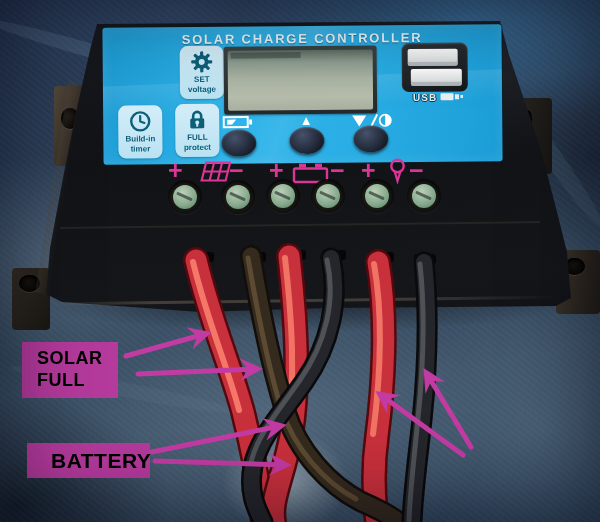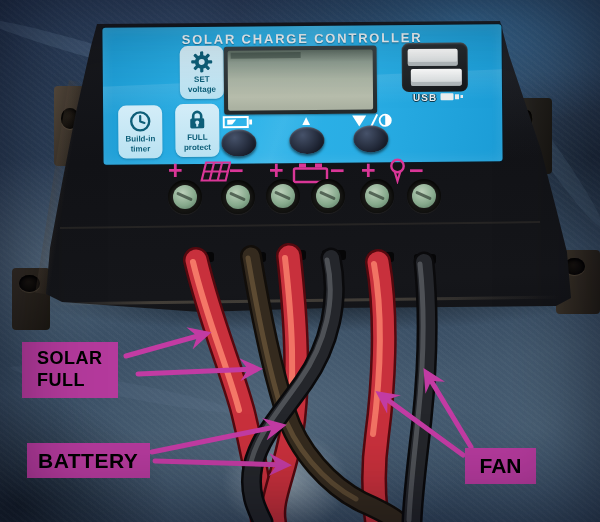--- a/index.html
+++ b/index.html
@@ -103,21 +103,21 @@
   .screw-inner::after{content:"";position:absolute;left:3px;top:10px;width:17px;height:3px;
     background:rgba(55,70,58,.75);transform:rotate(24deg);border-radius:2px;}
   .slot{position:absolute;height:10px;border-radius:3px;background:#060607;}
 
   svg.layer{position:absolute;left:0;top:0;pointer-events:none;}
 
   
   .anno{position:absolute;background:#b43a9c;color:#000000;font-weight:bold;
     display:flex;flex-direction:column;justify-content:center;box-sizing:border-box;}
   .anno-solar{left:22px;top:342px;width:96px;height:56px;font-size:18px;line-height:1.2;padding-left:15px;letter-spacing:.5px;}
-  .anno-battery{left:27px;top:443px;width:123px;height:35px;font-size:21px;padding-left:11px;letter-spacing:.5px;}
+  .anno-battery{left:27px;top:443px;width:123px;height:35px;font-size:21px;padding-left:24px;letter-spacing:.5px;}
   .anno-fan{left:465px;top:448px;width:71px;height:36px;font-size:21px;align-items:center;padding-left:0;}
 </style>
 </head>
 <body>
 
 <div class="scene">
 
   <div class="fold fold1"></div>
   <div class="fold fold2"></div>
   <div class="fold fold3"></div>
@@ -323,17 +323,14 @@
     </g>
   </svg>
 
   <div class="anno anno-solar">
     <span>SOLAR</span>
     <span>FULL</span>
   </div>
   <div class="anno anno-battery">
     <span>BATTERY</span>
   </div>
-  <div class="anno anno-fan">
-    <span>FAN</span>
-  </div>
 
 </div>
 
 </body></html>

